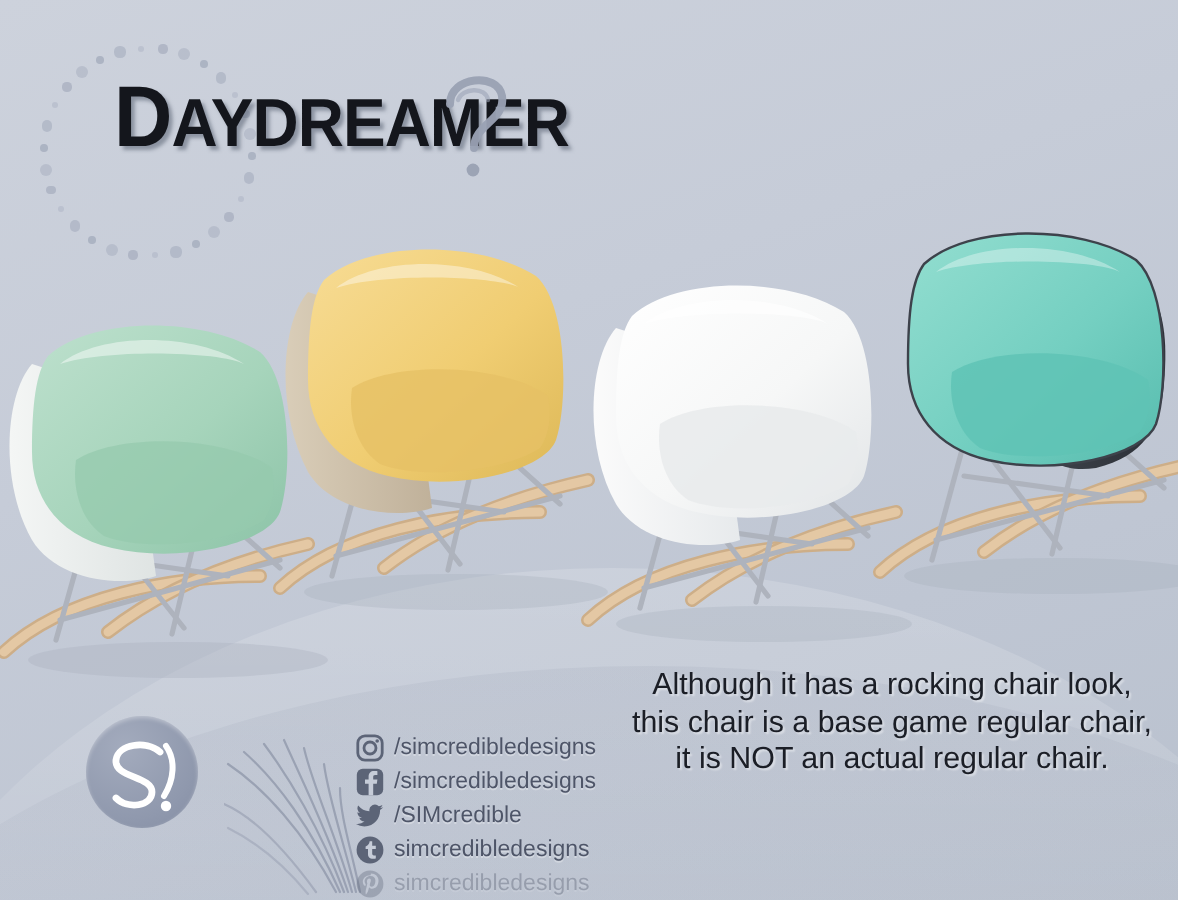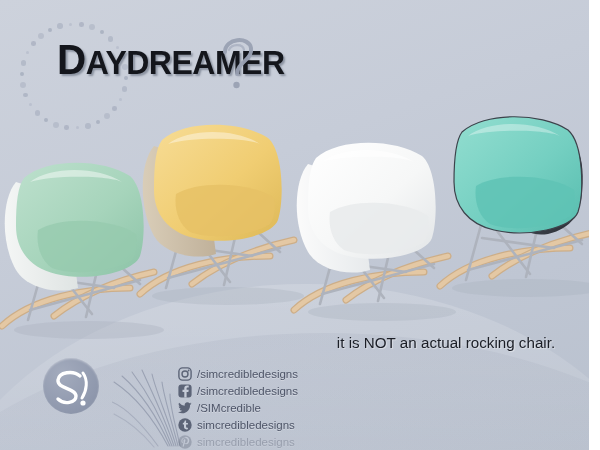--- a/index.html
+++ b/index.html
@@ -317,21 +317,23 @@
                C106 148, 96 144, 94 136 L104 50 Z" fill="url(#g4o)"></path>
       <path d="M34 44 C56 24, 112 24, 140 42 C156 56, 156 106, 150 124
                C144 140, 100 150, 66 142 C40 136, 26 118, 26 94 C26 68, 28 52, 34 44 Z" fill="url(#g4s)" stroke="#3d424b" stroke-width="1.2"></path>
       <path d="M48 98 C70 84, 124 86, 146 102 C148 114, 146 122, 142 128
                C124 140, 82 144, 62 136 C50 128, 46 112, 48 98 Z" fill="#5fc3b5" opacity="0.85"></path>
       <path d="M40 48 C60 32, 108 32, 132 48 C122 42, 64 40, 40 48 Z" fill="#ffffff" opacity="0.35"></path>
     </svg>
   </div>
 
   <div class="disclaimer">
-    <div>it is NOT an actual rocking chair.</div>
+    <div>Although it has a rocking chair look,</div>
+    <div>this chair is a base game regular chair,</div>
+    <div>it is NOT an actual regular chair.</div>
   </div>
 
   <div class="sbadge">
     <svg width="56" height="56" viewBox="0 0 56 56">
       <path d="M37 18 C30 12, 16 14, 15 22 C14 31, 33 30, 33 38 C33 45, 21 47, 15 41" fill="none" stroke="#ffffff" stroke-width="3.4" stroke-linecap="round"></path>
       <path d="M40 15 C45 22, 44 32, 39 40" fill="none" stroke="#ffffff" stroke-width="3" stroke-linecap="round"></path>
       <circle cx="40" cy="45" r="2.6" fill="#ffffff"></circle>
     </svg>
   </div>
 

